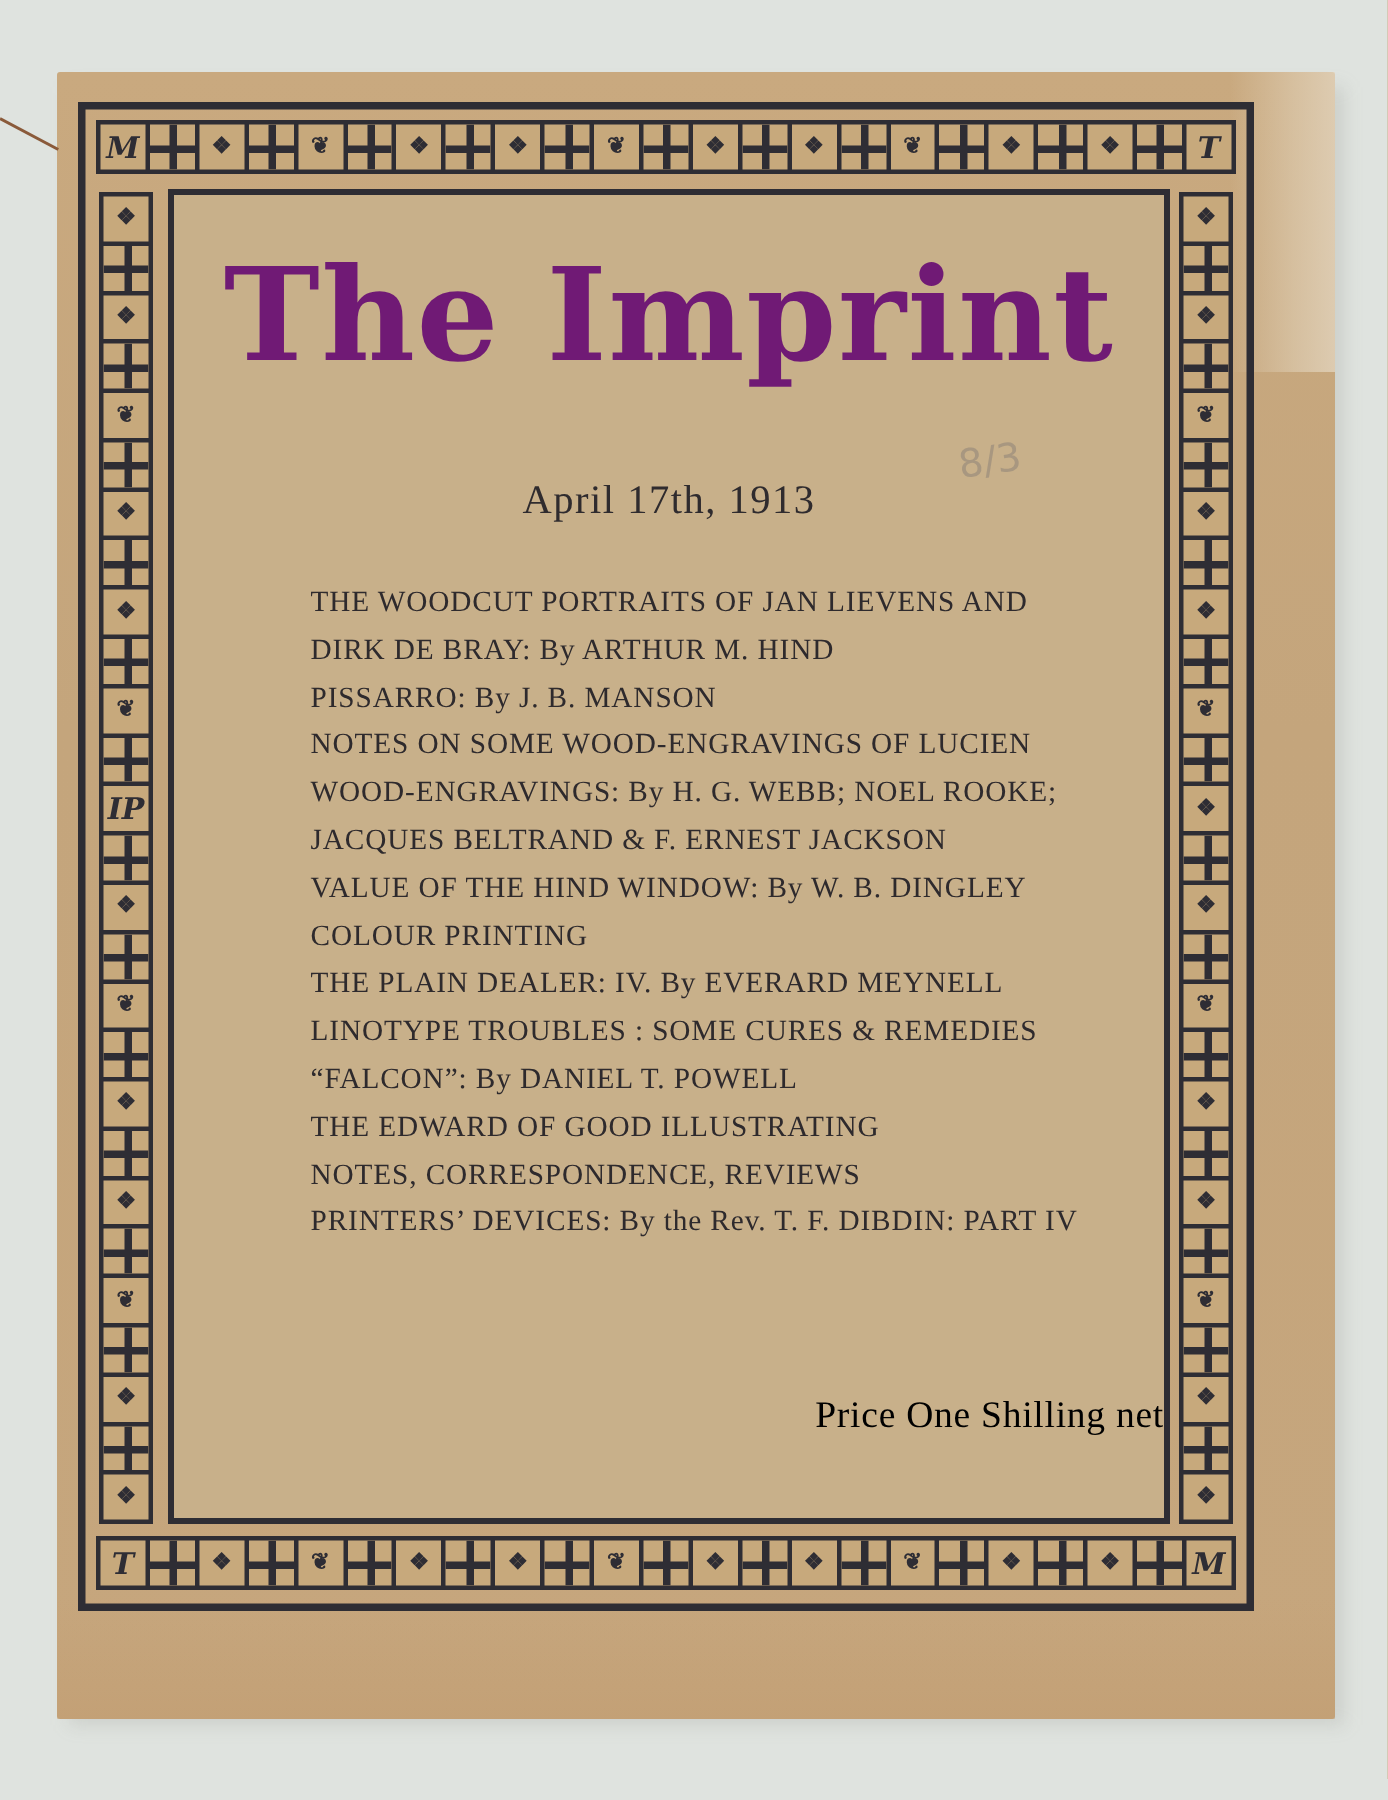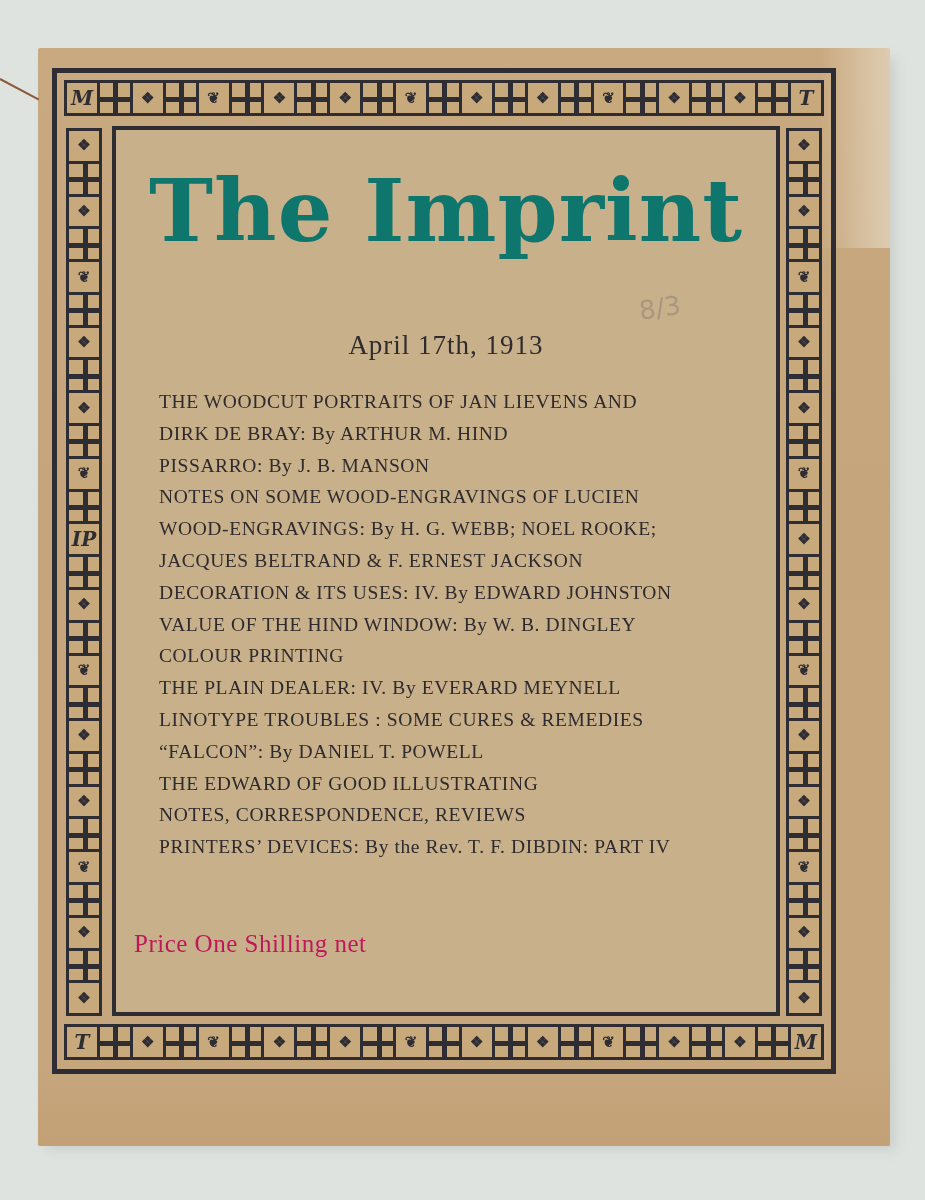--- a/index.html
+++ b/index.html
@@ -99,52 +99,52 @@
       width: 660px; height: 882px;
       color: #2f2b2e;
     }
     .masthead {
       position: absolute;
       left: 0; right: 0; top: 38px;
       text-align: center;
       font-family: "DejaVu Serif", serif;
       font-size: 86px;
       letter-spacing: 1px;
-      color: #0f766e;
+      color: #701a75;
       line-height: 1;
     }
     .issue-date {
       position: absolute;
       left: 0; right: 0; top: 188px;
       text-align: center;
       font-size: 27px;
       letter-spacing: 1px;
       color: #2f2b2e;
-      margin-top: 12px;
     }
     .contents {
       position: absolute;
       left: 43px; top: 256px;
       width: 578px;
       list-style: none;
     }
     .contents li {
       font-size: 19.5px;
       line-height: 31.8px;
       letter-spacing: 0.6px;
       white-space: nowrap;
       color: #2e2a2d;
+      margin-left: 48px;
     }
     .price {
       position: absolute;
       left: 18px; right: 0; top: 800px;
-      text-align: left;
+      text-align: right;
       font-size: 25px;
       letter-spacing: 0.5px;
-      color: #be185d;
+      color: #000000;
     }
     .pencil-mark {
       position: absolute;
       left: 525px; top: 160px;
       width: 80px; height: 60px;
       color: rgba(110,105,110,0.35);
       font-size: 26px;
       font-family: "DejaVu Sans", sans-serif;
       transform: rotate(-8deg);
     }
@@ -380,21 +380,20 @@
   <h1 class="masthead">The Imprint</h1>
   <div class="pencil-mark">8/3</div>
   <div class="issue-date">April 17th, 1913</div>
   <ul class="contents">
     <li>THE WOODCUT PORTRAITS OF JAN LIEVENS AND</li>
     <li>DIRK DE BRAY: By ARTHUR M. HIND</li>
     <li>PISSARRO: By J. B. MANSON</li>
     <li>NOTES ON SOME WOOD-ENGRAVINGS OF LUCIEN</li>
     <li>WOOD-ENGRAVINGS: By H. G. WEBB; NOEL ROOKE;</li>
     <li>JACQUES BELTRAND &amp; F. ERNEST JACKSON</li>
-    <li>DECORATION &amp; ITS USES: IV. By EDWARD JOHNSTON</li>
     <li>VALUE OF THE HIND WINDOW: By W. B. DINGLEY</li>
     <li>COLOUR PRINTING</li>
     <li>THE PLAIN DEALER: IV. By EVERARD MEYNELL</li>
     <li>LINOTYPE TROUBLES : SOME CURES &amp; REMEDIES</li>
     <li>“FALCON”: By DANIEL T. POWELL</li>
     <li>THE EDWARD OF GOOD ILLUSTRATING</li>
     <li>NOTES, CORRESPONDENCE, REVIEWS</li>
     <li>PRINTERS’ DEVICES: By the Rev. T. F. DIBDIN: PART IV</li>
   </ul>
   <div class="price">Price One Shilling net</div>

